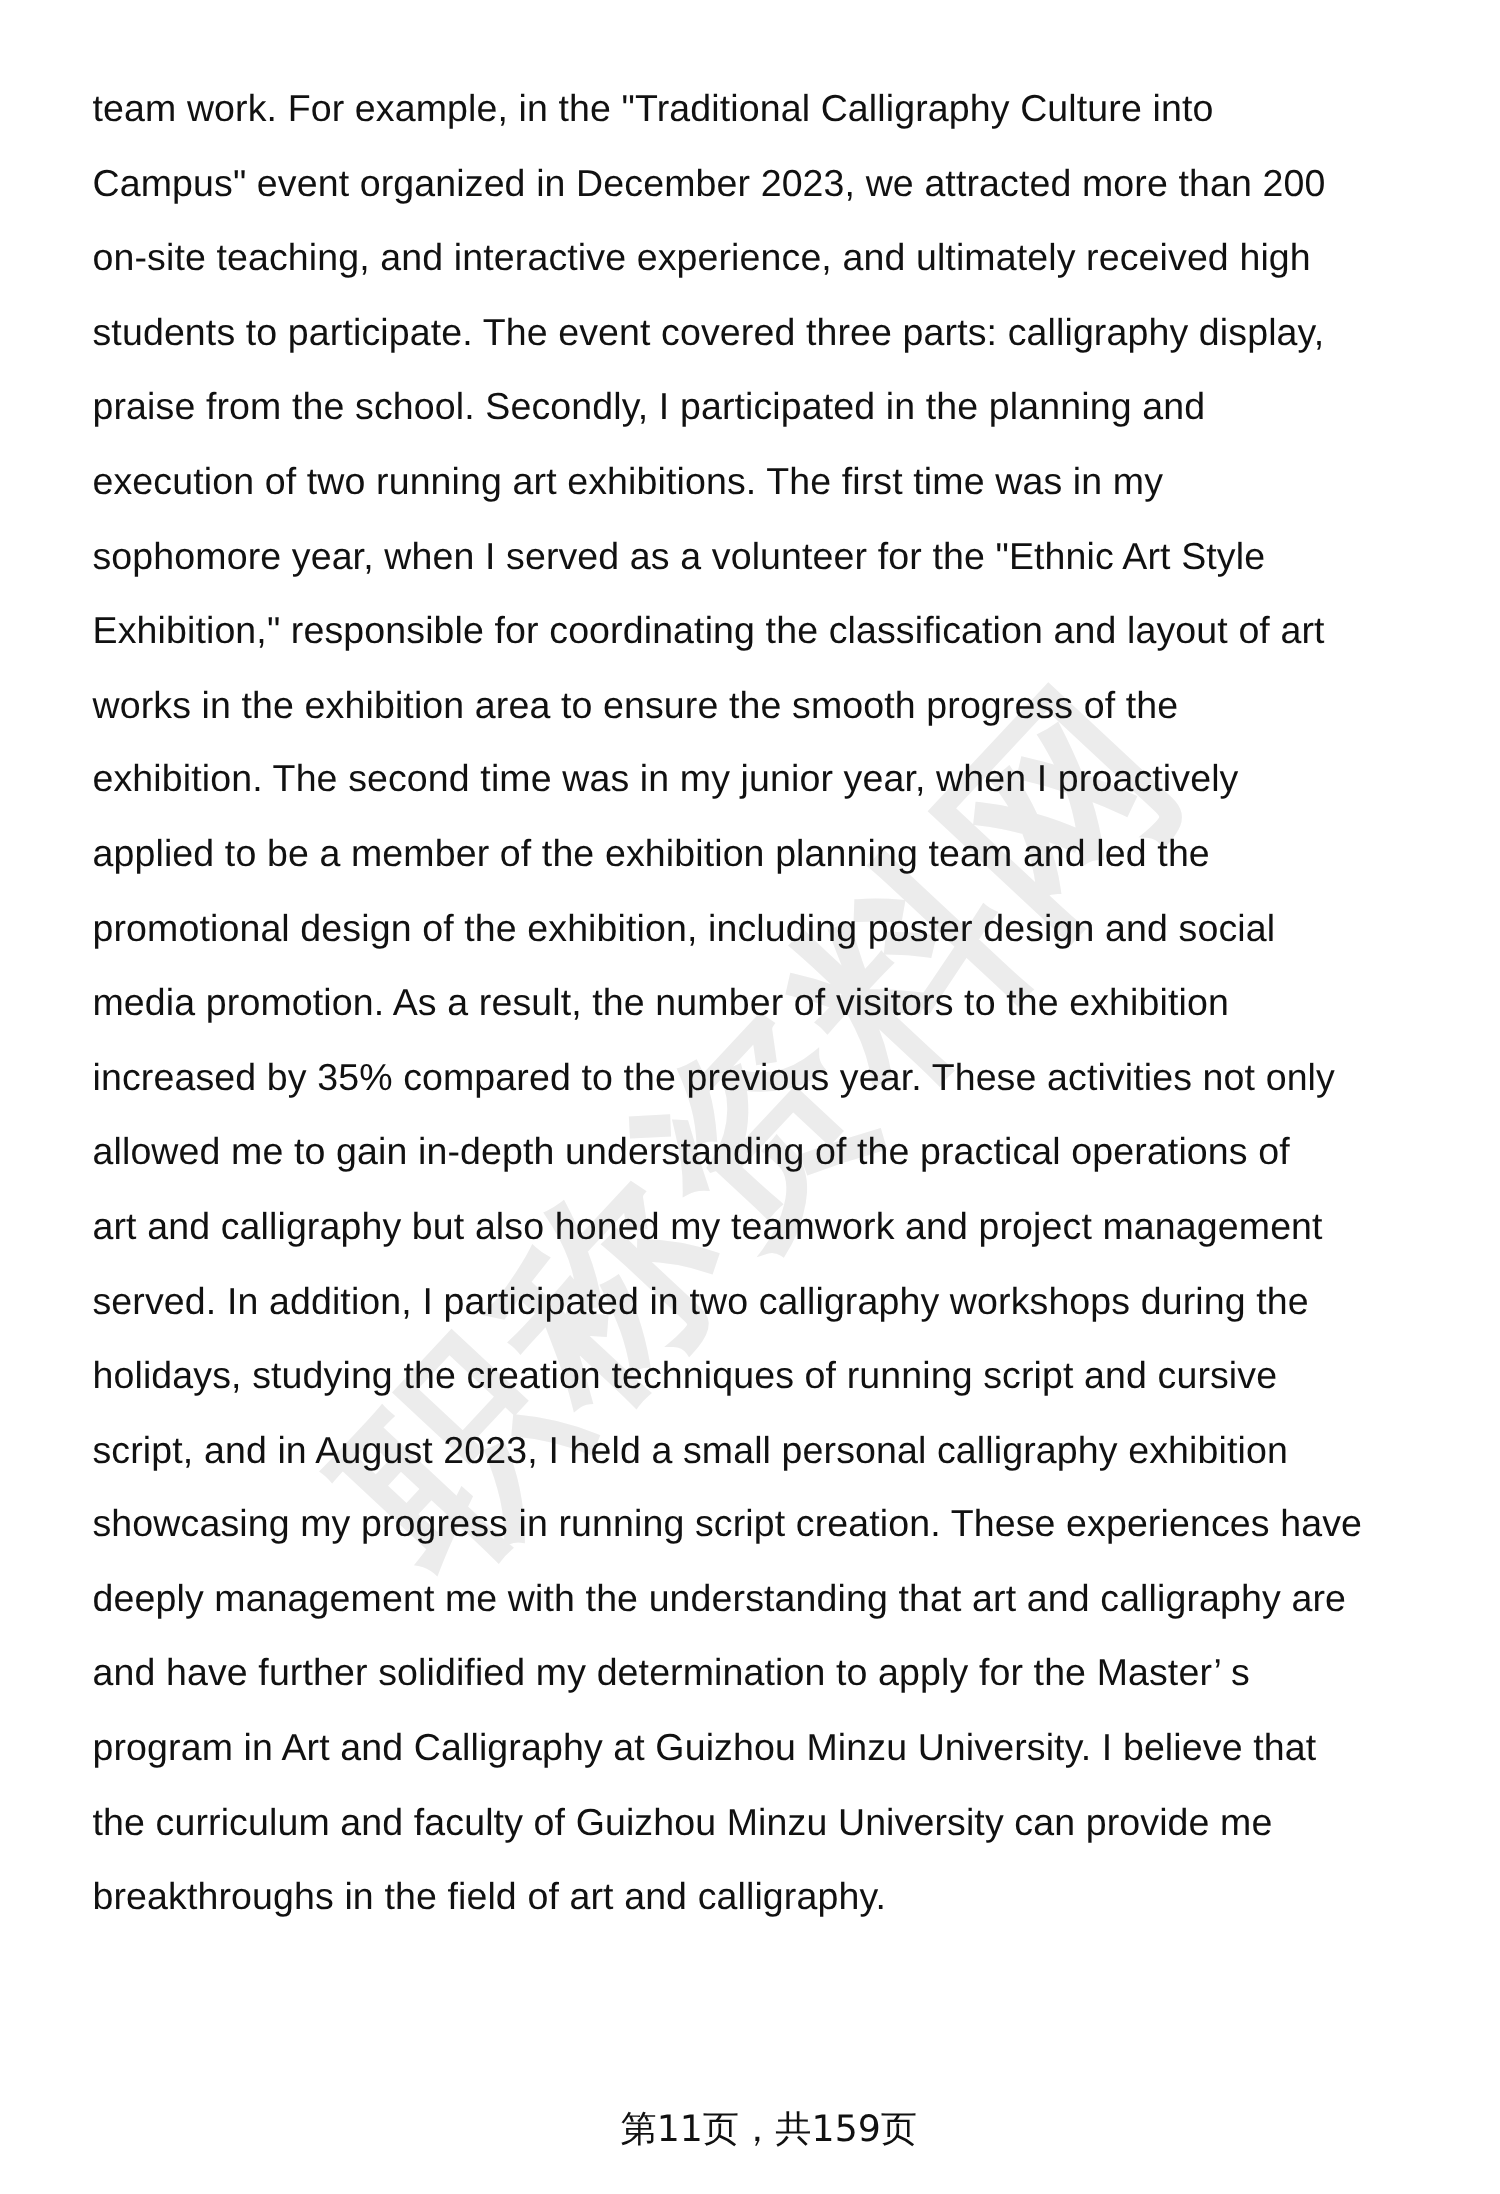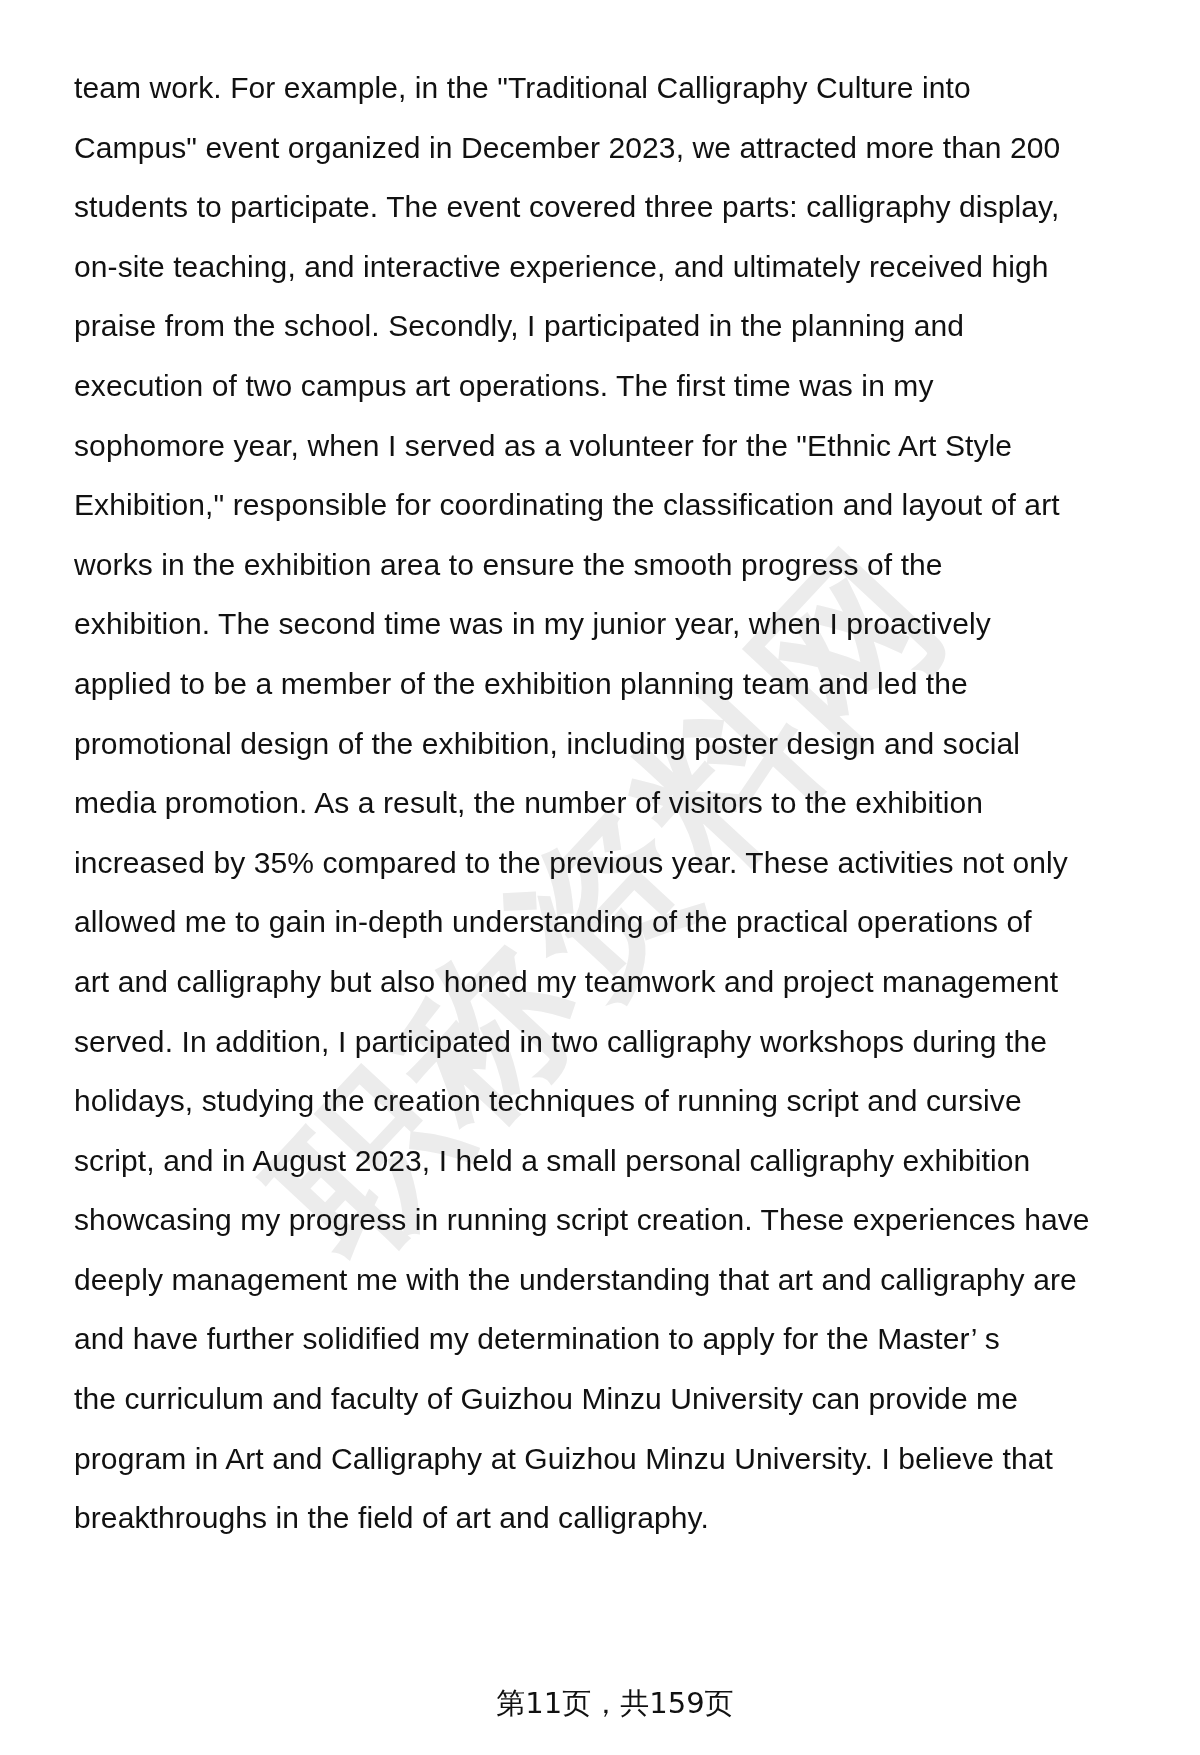--- a/index.html
+++ b/index.html
@@ -68,40 +68,40 @@
 </head>
 <body>
 
 <div class="page">
 
   <div class="watermark">职称资料网</div>
 
   <div class="body-text">
     <div class="line">team work. For example, in the "Traditional Calligraphy Culture into</div>
     <div class="line">Campus" event organized in December 2023, we attracted more than 200</div>
+    <div class="line">on-site teaching, and interactive experience, and ultimately received high</div>
     <div class="line">students to participate. The event covered three parts: calligraphy display,</div>
-    <div class="line">on-site teaching, and interactive experience, and ultimately received high</div>
     <div class="line">praise from the school. Secondly, I participated in the planning and</div>
-    <div class="line">execution of two campus art operations. The first time was in my</div>
+    <div class="line">execution of two running art exhibitions. The first time was in my</div>
     <div class="line">sophomore year, when I served as a volunteer for the "Ethnic Art Style</div>
     <div class="line">Exhibition," responsible for coordinating the classification and layout of art</div>
     <div class="line">works in the exhibition area to ensure the smooth progress of the</div>
     <div class="line">exhibition. The second time was in my junior year, when I proactively</div>
     <div class="line">applied to be a member of the exhibition planning team and led the</div>
     <div class="line">promotional design of the exhibition, including poster design and social</div>
     <div class="line">media promotion. As a result, the number of visitors to the exhibition</div>
     <div class="line">increased by 35% compared to the previous year. These activities not only</div>
     <div class="line">allowed me to gain in-depth understanding of the practical operations of</div>
     <div class="line">art and calligraphy but also honed my teamwork and project management</div>
     <div class="line">served. In addition, I participated in two calligraphy workshops during the</div>
     <div class="line">holidays, studying the creation techniques of running script and cursive</div>
     <div class="line">script, and in August 2023, I held a small personal calligraphy exhibition</div>
     <div class="line">showcasing my progress in running script creation. These experiences have</div>
     <div class="line">deeply management me with the understanding that art and calligraphy are</div>
     <div class="line">and have further solidified my determination to apply for the Master’  s</div>
+    <div class="line">program in Art and Calligraphy at Guizhou Minzu University. I believe that</div>
     <div class="line">the curriculum and faculty of Guizhou Minzu University can provide me</div>
-    <div class="line">program in Art and Calligraphy at Guizhou Minzu University. I believe that</div>
     <div class="line">breakthroughs in the field of art and calligraphy.</div>
   </div>
 
   <div class="footer">第11页，共159页</div>
 
 </div>
 
 </body></html>

